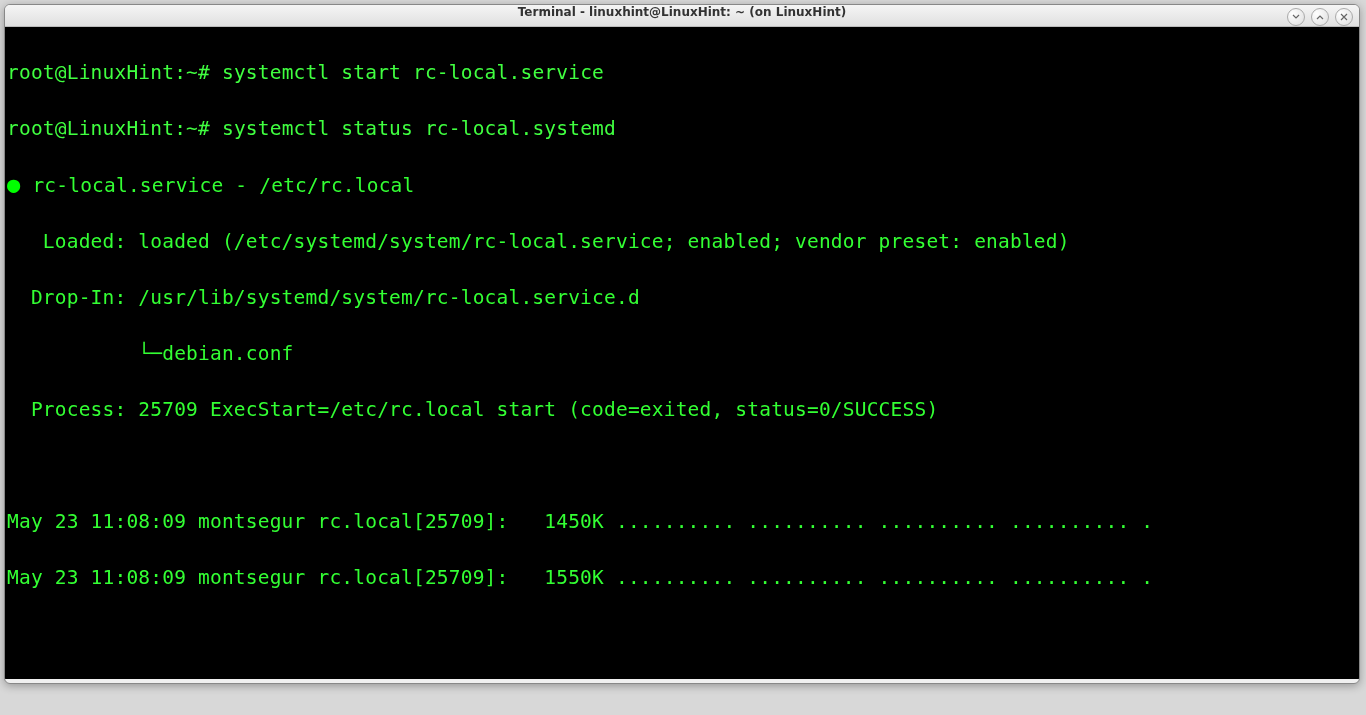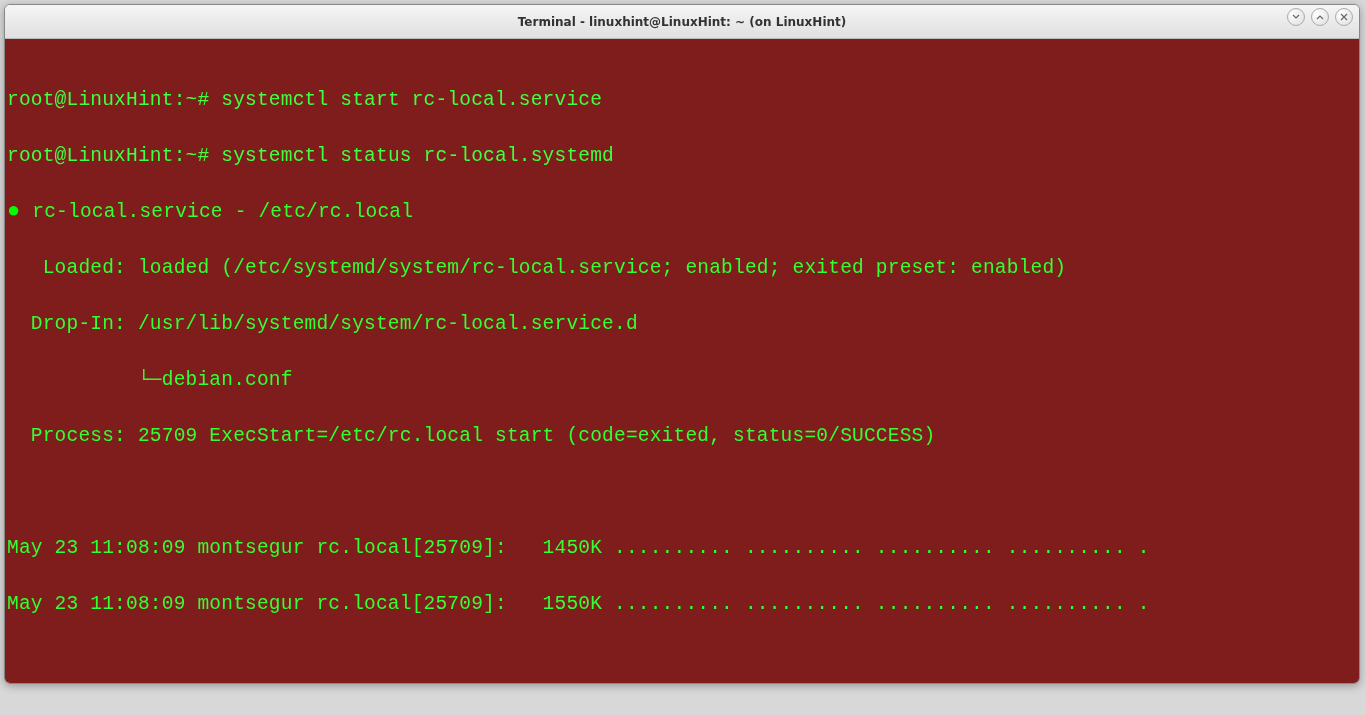--- a/index.html
+++ b/index.html
@@ -16,25 +16,24 @@
     top: 4px;
     width: 1356px;
     height: 680px;
     background: #f0f0f0;
     border: 1px solid #888;
     border-radius: 6px;
     box-shadow: 0 2px 8px rgba(0,0,0,0.3);
     overflow: hidden;
   }
   .titlebar {
-    height: 34px;
+    height: 22px;
     background: linear-gradient(#f5f5f5, #e0e0e0);
     border-bottom: 1px solid #bbb;
     display: flex;
-    align-items: center;
     justify-content: center;
     position: relative;
     font-family: "DejaVu Sans", sans-serif;
     font-size: 12px;
     color: #333;
   }
   .titlebar .title { font-weight: bold; }
   .window-controls {
     position: absolute;
     right: 6px;
@@ -49,31 +48,30 @@
     background: radial-gradient(circle at 30% 30%, #fff, #ddd);
     border: 1px solid #aaa;
     display: flex;
     align-items: center;
     justify-content: center;
     font-size: 10px;
     color: #555;
     cursor: pointer;
   }
   .terminal {
-    background: #7f1d1d;
+    background: #000000;
     color: #33ff33;
     width: 100%;
     height: calc(100% - 26px);
-    padding: 19px 2px;
+    padding: 4px 2px;
     font-size: 19.5px;
     line-height: 28px;
     white-space: pre;
     overflow: hidden;
     letter-spacing: 0.2px;
-    font-family: Liberation Mono, monospace;
   }
   .prompt-user { color: #40ff40; }
   .cmd { color: #40ff40; }
   .dot { color: #00ff00; font-size: 22px; }
   .bold-green { color: #00ff00; font-weight: bold; }
   .line { display: block; }
 </style>
 </head>
 <body>
 
@@ -96,21 +94,21 @@
             <path d="M1 1 L7 7 M7 1 L1 7" stroke="#666" stroke-width="1.2"></path>
           </svg>
         </div>
     </div>
   </div>
 
   <div class="terminal">
 <span class="line"><span class="prompt-user">root@LinuxHint:~#</span> <span class="cmd">systemctl start rc-local.service</span></span>
 <span class="line"><span class="prompt-user">root@LinuxHint:~#</span> <span class="cmd">systemctl status rc-local.systemd</span></span>
 <span class="line"><span class="dot">●</span><span> rc-local.service - /etc/rc.local</span></span>
-<span class="line">   Loaded: loaded (/etc/systemd/system/rc-local.service; enabled; exited preset: enabled)</span>
+<span class="line">   Loaded: loaded (/etc/systemd/system/rc-local.service; enabled; vendor preset: enabled)</span>
 <span class="line">  Drop-In: /usr/lib/systemd/system/rc-local.service.d</span>
 <span class="line">           └─debian.conf</span>
 <span class="line">  Process: 25709 ExecStart=/etc/rc.local start (code=exited, status=0/SUCCESS)</span>
 <span class="line"> </span>
 <span class="line">May 23 11:08:09 montsegur rc.local[25709]:   1450K .......... .......... .......... .......... .</span>
 <span class="line">May 23 11:08:09 montsegur rc.local[25709]:   1550K .......... .......... .......... .......... .</span>
 
 
 
 

